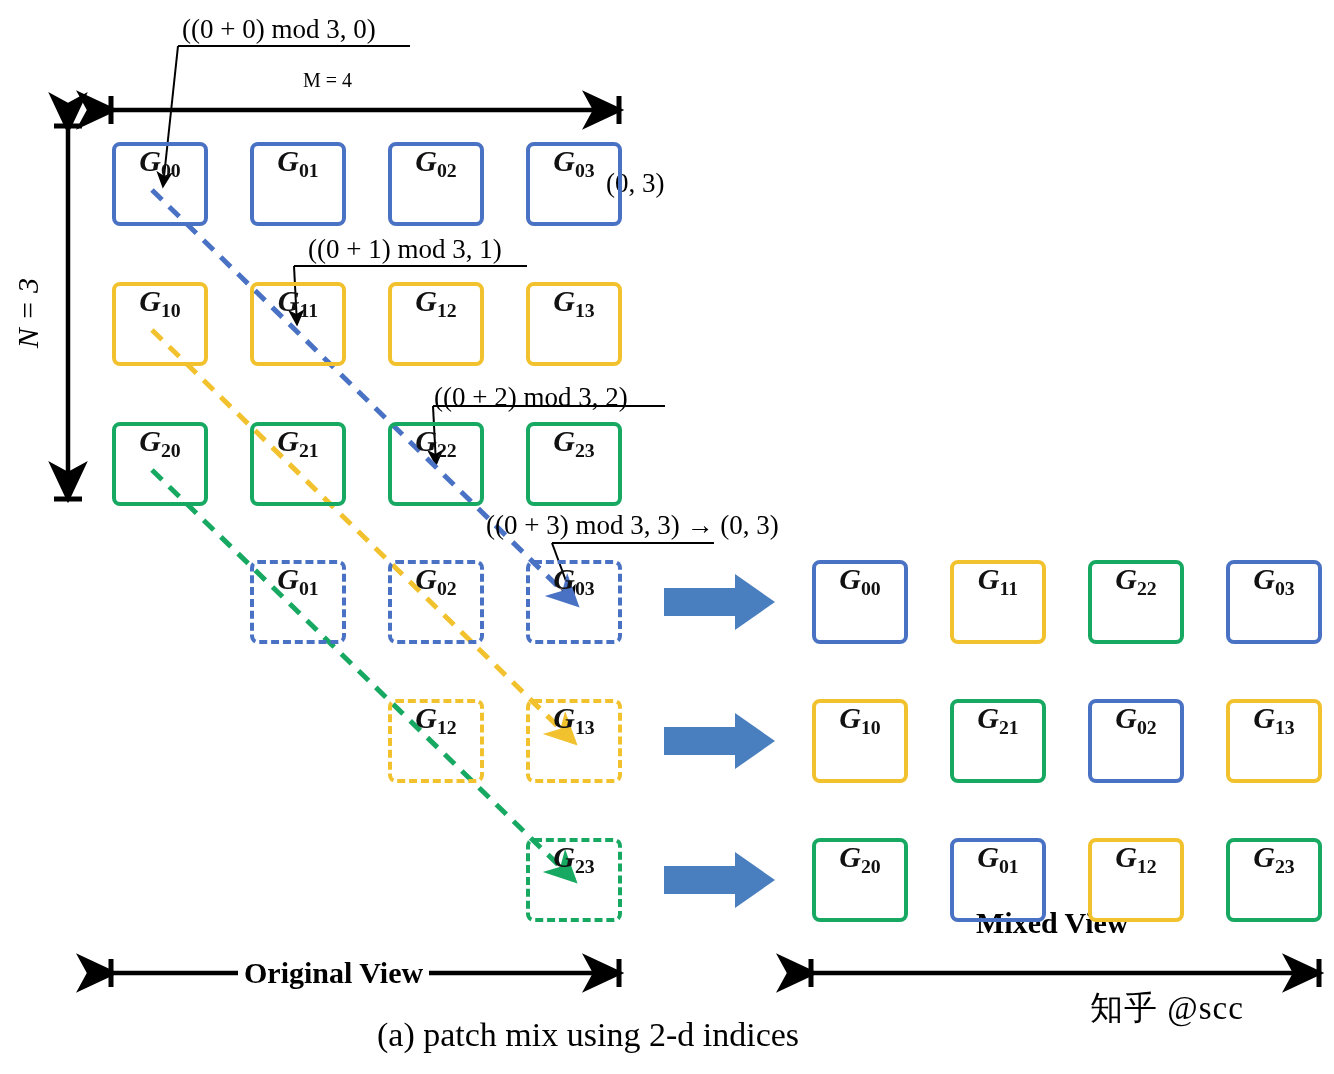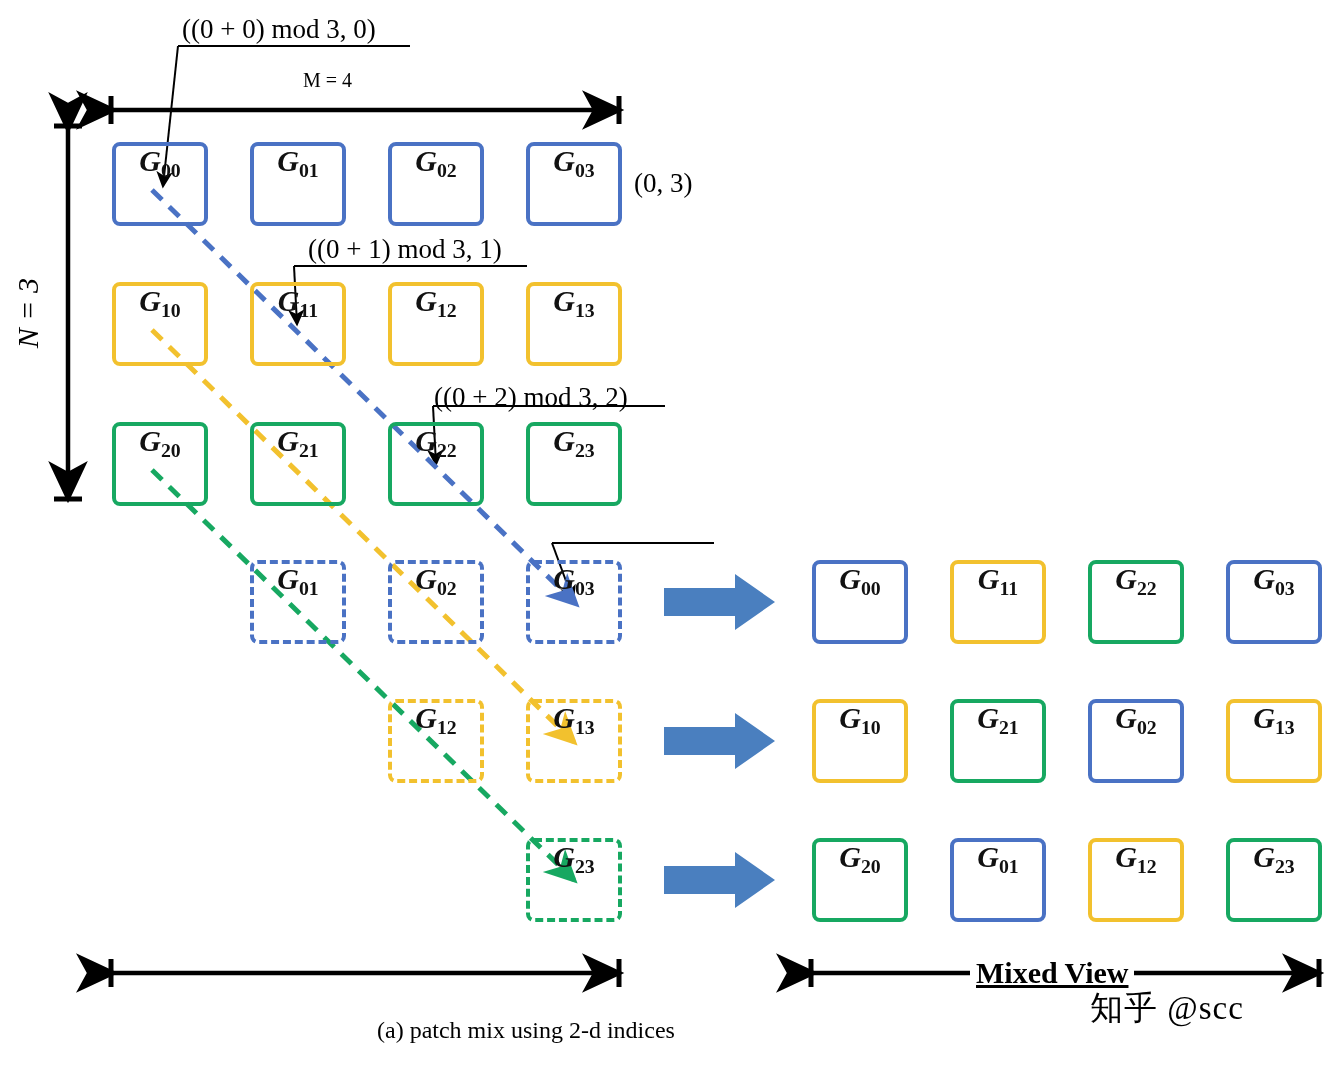--- a/index.html
+++ b/index.html
@@ -55,21 +55,21 @@
     font-size:30px;
     color:#000;
     background:#ffffff;
     padding:0 6px;
     white-space:nowrap;
     line-height:1;
   }
   .caption{
     position:absolute;
     font-family:"Liberation Serif", serif;
-    font-size:24px;
+    font-size:34px;
     color:#000;
     white-space:nowrap;
     line-height:1;
   }
   .nlabel{
     position:absolute;
     font-family:"Liberation Serif", serif;
     font-style:italic;
     font-size:30px;
     color:#000;
@@ -172,27 +172,29 @@
     <g>
       <line x1="812" y1="973" x2="1318" y2="973" stroke="#000" stroke-width="4.5" marker-start="url(#ah-black-s)" marker-end="url(#ah-black-s)"></line>
       <line x1="811" y1="959" x2="811" y2="987" stroke="#000" stroke-width="5"></line>
       <line x1="1319" y1="959" x2="1319" y2="987" stroke="#000" stroke-width="5"></line>
     </g>
   </svg>
 
   <div class="mathtxt" style="left:182px;top:16px;">((0 + 0) mod 3, 0)</div>
   <div class="mathtxt" style="left:308px;top:236px;">((0 + 1) mod 3, 1)</div>
   <div class="mathtxt" style="left:434px;top:376px;margin-top:8px;">((0 + 2) mod 3, 2)</div>
-  <div class="mathtxt" style="left:634px;top:170px;">(0, 3)</div>
+  <div class="mathtxt" style="left:486px;top:512px;">((0 + 3) mod 3, 3) → (0, 3)</div>
+  <div class="mathtxt" style="left:606px;top:170px;">(0, 3)</div>
 
   <div class="mathtxt" style="left:303px;top:70px;font-size:20px;">M = 4</div>
 
   <div class="nlabel" style="left:-17px;top:298px;width:90px;text-align:center;">N = 3</div>
 
-  <div class="viewlabel" style="left:970px;top:958px;text-decoration:underline;">Mixed View</div>
+  <div class="viewlabel" style="left:238px;top:958px;">Original View</div>
+  <div class="viewlabel" style="left:970px;top:908px;">Mixed View</div>
 
   <div class="caption" style="left:377px;top:1018px;">(a) patch mix using 2-d indices</div>
 
   <div class="watermark" style="left:1090px;top:992px;">知乎 @scc</div>
 
   <div id="patch-host">
       <div class="patch solid" style="left: 112px; top: 142px; width: 96px; height: 84px; border-color: rgb(74, 114, 196);">
         <span class="lbl">G<sub>00</sub></span>
       </div>
       <div class="patch solid" style="left: 250px; top: 142px; width: 96px; height: 84px; border-color: rgb(74, 114, 196);">

